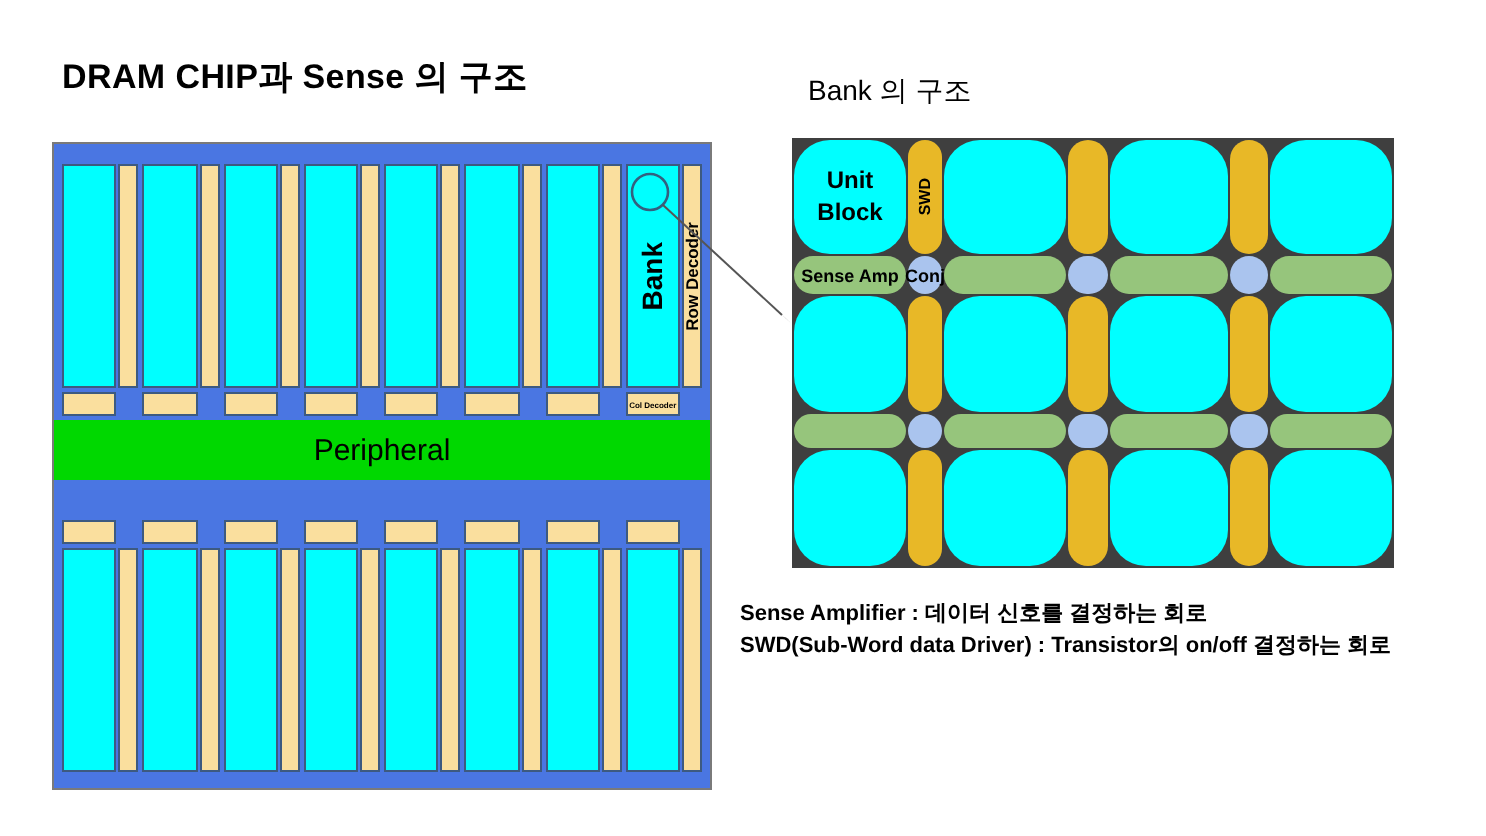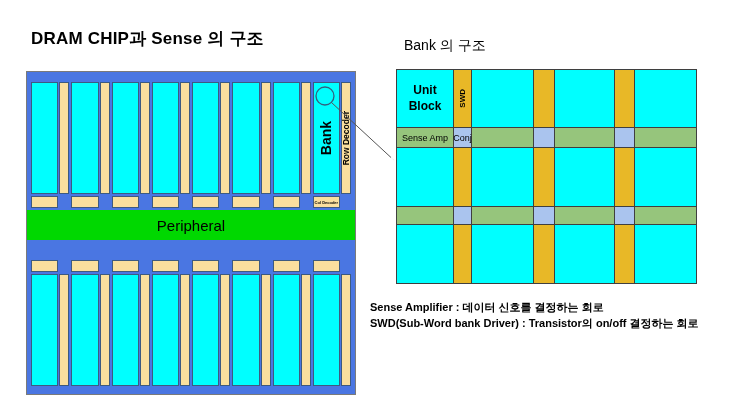--- a/index.html
+++ b/index.html
@@ -70,28 +70,28 @@
 
   
   #overlay{left:0;top:0;pointer-events:none;}
 
   
   #bank-grid{
     left:396px;top:69px;
     display:grid;gap:1px;padding:1px;background:var(--grid-line);
     width:max-content;
   }
-  .gcell{position:relative;display:flex;align-items:center;justify-content:center;}
+  .gcell{position:relative;display:flex;align-items:center;justify-content:center;border-radius:18px;}
   .gcell.cyan {background:var(--cell-cyan);}
   .gcell.swd  {background:var(--swd-yellow);}
   .gcell.sense{background:var(--sense-green);}
   .gcell.conj {background:var(--conj-blue);}
   .unit-label{font-size:12px;font-weight:bold;text-align:center;white-space:pre-line;line-height:1.3;}
   .swd-label{writing-mode:vertical-rl;transform:rotate(180deg);font-size:8px;font-weight:bold;}
-  .sense-label,.conj-label{font-size:9px;font-weight:normal;white-space:nowrap;}
+  .sense-label,.conj-label{font-size:9px;font-weight:bold;white-space:nowrap;}
 
   
   #legend{left:370px;top:300px;width:365px;}
   .legend-line{
     font-size:11px;font-weight:bold;line-height:15.5px;white-space:nowrap;
   }
 </style>
 </head>
 <body>
 
@@ -277,14 +277,14 @@
     <div class="gcell swd"></div>
     <div class="gcell cyan"></div>
     <div class="gcell swd"></div>
     <div class="gcell cyan"></div>
     <div class="gcell swd"></div>
     <div class="gcell cyan"></div>
   </div>
 
 <div class="abs" id="legend">
   <div class="legend-line">Sense Amplifier : 데이터 신호를 결정하는 회로</div>
-  <div class="legend-line">SWD(Sub-Word bank Driver) : Transistor의 on/off 결정하는 회로</div>
+  <div class="legend-line">SWD(Sub-Word data Driver) : Transistor의 on/off 결정하는 회로</div>
 </div>
 
 </body></html>

